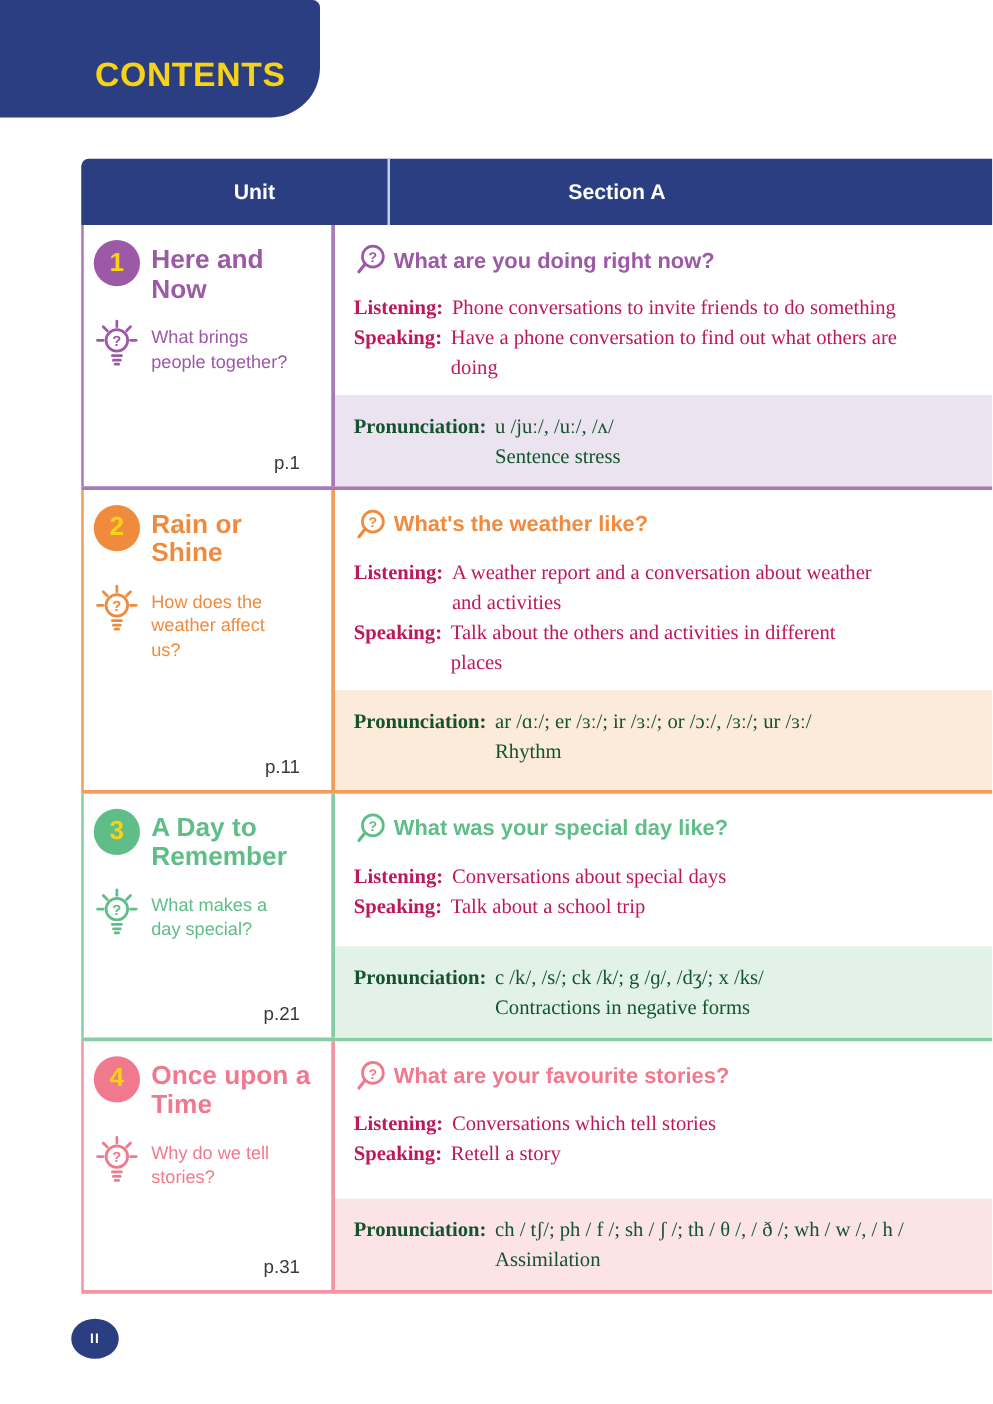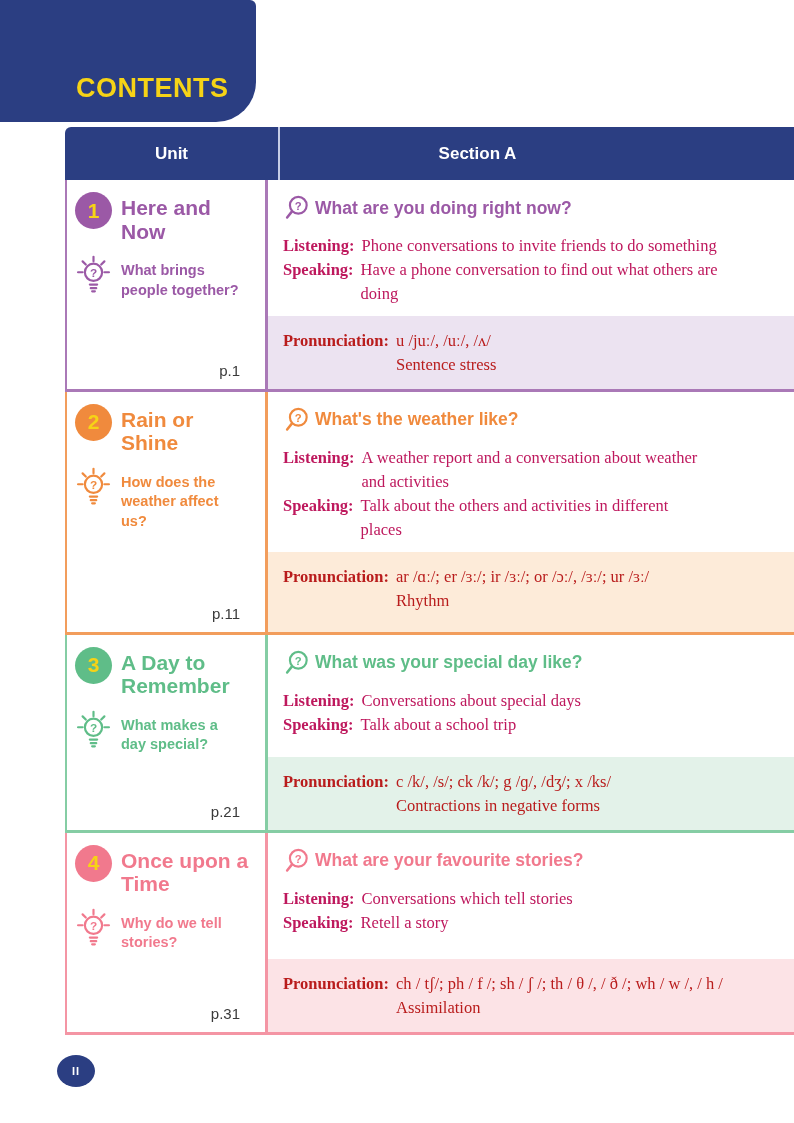--- a/index.html
+++ b/index.html
@@ -3,32 +3,32 @@
 <meta charset="utf-8">
 <style>
   * { margin:0; padding:0; box-sizing:border-box; }
   html,body { background:#fff; }
   .page {
     position:relative; width:794px; height:1123px; overflow:hidden;
     background:#fff; font-family:"Liberation Sans","DejaVu Sans",sans-serif;
   }
   
   .banner {
-    position:absolute; left:0; top:0; width:256px; height:122px;
+    position:absolute; left:0; top:0; width:256px; height:94px;
     background:var(--navy); border-radius:0 6px 40px 0;
     display:flex; align-items:flex-end; padding:0 0 18px 76px;
   }
   .banner-title {
     color:var(--yellow); font-size:27px; font-weight:bold; letter-spacing:.5px;
   }
   
   .toc { position:absolute; left:65px; top:127px; width:729px; }
   .thead { display:flex; height:53px; background:var(--navy); border-radius:6px 0 0 0; }
   .th { color:#fff; font-weight:bold; font-size:17px; display:flex; align-items:center; justify-content:center; }
-  .th-unit { width:215px; border-right:2px solid #c6cde6; }
+  .th-unit { width:215px; border-right:2px solid #c6cde6;margin-left:32px; }
   .th-section { flex:1; padding-right:119px; }
 
   .unit-row { display:flex; border-bottom:3px solid var(--border); }
   .unit-cell {
     width:200px; flex-shrink:0; position:relative;
     border-left:2px solid var(--border);
     padding:12px 8px 30px 8px;
   }
   .unit-head { display:flex; gap:9px; }
   .unit-num {
@@ -36,21 +36,21 @@
     color:var(--yellow); font-weight:bold; font-size:21px;
     display:flex; align-items:center; justify-content:center; flex-shrink:0;
   }
   .unit-title {
     color:var(--main); font-weight:bold; font-size:21px; line-height:1.12;
     white-space:pre-line; padding-top:4px;
   }
   .unit-q { display:flex; gap:9px; margin-top:16px; }
   .bulb { width:37px; height:40px; flex-shrink:0; color:var(--main); margin-top:-4px; }
   .unit-q-text {
-    color:var(--main); font-weight:bold; font-size:14.5px; line-height:1.35;
+    color:var(--main); font-weight:normal; font-size:14.5px; line-height:1.35;
     white-space:pre-line; padding-top:2px;
   }
   .unit-page {
     position:absolute; right:25px; bottom:10px;
     color:#3a3a3a; font-weight:normal; font-size:15px;
   }
   .section-cell {
     flex:1; min-width:0; border-left:3px solid var(--border);
     display:flex; flex-direction:column;
   }
@@ -62,21 +62,21 @@
   .mag { width:27px; height:28px; flex-shrink:0; color:var(--main); }
   .serif { font-family:"Liberation Serif","DejaVu Serif",serif; }
   .skill-line {
     display:flex; font-size:16.5px; line-height:1.45; color:#be185d;
   }
   .skill-label { font-weight:bold; white-space:nowrap; margin-right:7px; }
   .skill-text { white-space:pre-line; }
   .pron-band {
     margin-top:auto; background:var(--tint);
     padding:13px 10px 12px 15px; display:flex;
-    font-size:16.5px; line-height:1.45; color:#b91c1c;
+    font-size:16.5px; line-height:1.45; color:#14532d;
   }
   .pron-lines div { white-space:pre-line;font-family:Liberation Serif, serif; }
   
   .page-badge {
     position:absolute; left:57px; top:1055px; width:38px; height:32px;
     background:var(--navy); border-radius:50%;
     color:#fff; font-weight:bold; font-size:11px;
     display:flex; align-items:center; justify-content:center; letter-spacing:1px;
   }
 </style>

